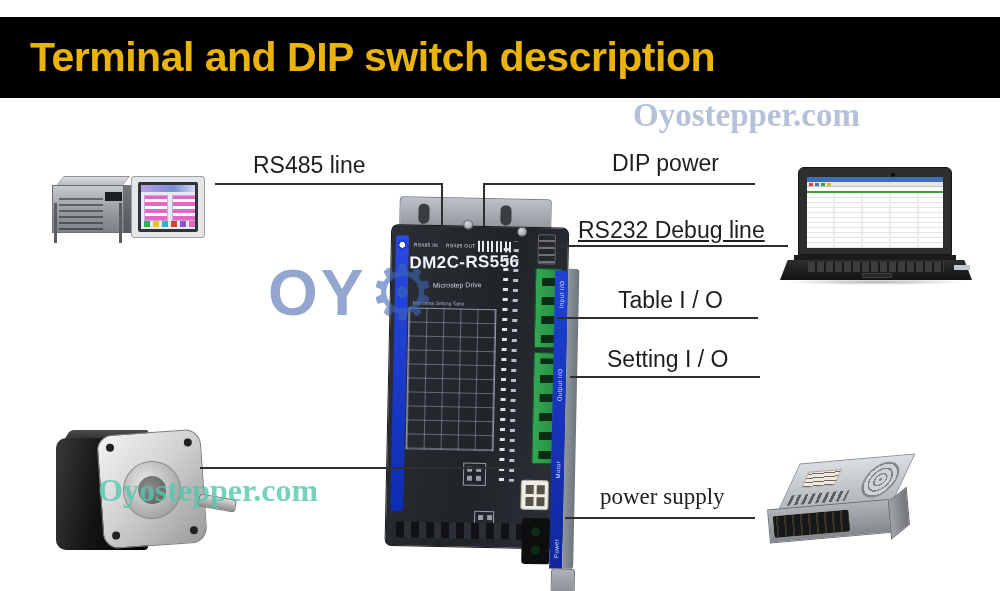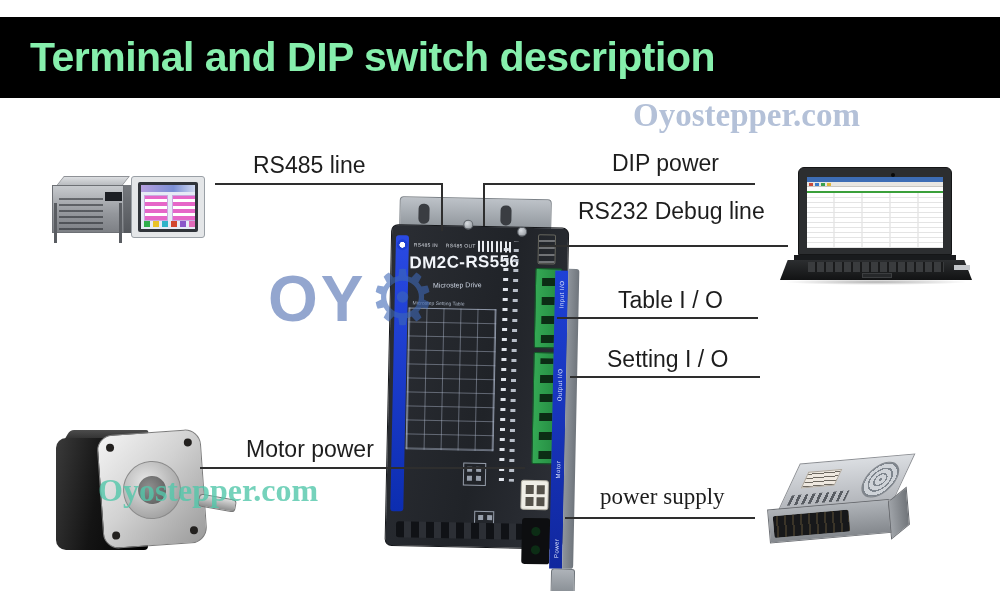--- a/index.html
+++ b/index.html
@@ -1,28 +1,28 @@
 <!DOCTYPE html>
 <html><head>
 <meta charset="utf-8">
 <style>
   * { margin:0; padding:0; box-sizing:border-box; }
   body { background:#fff; font-family:"Liberation Sans", sans-serif; }
   .stage { position:relative; width:1000px; height:591px; background:#ffffff; overflow:hidden; }
 
   
   .titlebar { position:absolute; left:0; top:17px; width:1000px; height:81px; background:#000; }
-  .titlebar span { display:block; line-height:81px; padding-left:30px; color:#86efac;
+  .titlebar span { display:block; line-height:81px; padding-left:30px; color:#eab308;
     font-size:41px; font-weight:600; letter-spacing:-0.5px; }
 
   
   .wm { font-family:"Liberation Serif", serif; font-weight:700; pointer-events:none; }
   .wm-top { position:absolute; left:633px; top:97px; font-size:33px; color:#b4c1d8; }
   .wm-bottom { position:absolute; left:98px; top:472px; font-size:32px; color:rgba(82,199,170,0.8); z-index:30; }
-  .wm-center { position:absolute; left:268px; top:250px; height:86px; display:flex; align-items:flex-end; z-index:25; }
+  .wm-center { position:absolute; left:268px; top:250px; height:86px; display:flex; align-items:center; z-index:25; }
   .wm-center .oy { font-size:64px; font-weight:700; letter-spacing:3px; color:rgba(58,92,168,0.55); }
   .wm-center .gear { font-size:76px; line-height:76px; color:rgba(62,104,182,0.6); margin:0 2px; }
   .wm-center .stp { font-size:64px; font-weight:700; letter-spacing:5px; color:rgba(86,198,172,0.55); }
 
   
   .cline { position:absolute; background:#2e2e2e; z-index:20; }
   .clabel { position:absolute; color:#1d1d1d; font-size:23px; z-index:21; white-space:nowrap; }
 
   
   .rackpc { position:absolute; left:50px; top:172px; width:84px; height:64px; }
@@ -260,19 +260,18 @@
   <div class="cline" style="left:483px; top:183px; width:272px; height:1.5px;"></div>
   <div class="cline" style="left:483px; top:183px; width:1.5px; height:43px;"></div>
   <div class="cline" style="left:540px; top:245px; width:248px; height:1.5px;"></div>
   <div class="cline" style="left:557px; top:317px; width:201px; height:1.5px;"></div>
   <div class="cline" style="left:570px; top:376px; width:190px; height:1.5px;"></div>
   <div class="cline" style="left:200px; top:467px; width:325px; height:1.5px;"></div>
   <div class="cline" style="left:565px; top:517px; width:190px; height:1.5px;"></div>
 
   <div class="clabel" style="left:253px; top:152px;">RS485 line</div>
   <div class="clabel" style="left:612px; top:150px;">DIP power</div>
-  <div class="clabel" style="left:578px; top:198px;">RS232 Debug line</div>
+  <div class="clabel" style="left:578px; top:217px;text-decoration:underline;">RS232 Debug line</div>
   <div class="clabel" style="left:618px; top:287px;">Table I / O</div>
   <div class="clabel" style="left:607px; top:346px;">Setting I / O</div>
-  <div class="clabel" style="left:246px; top:436px;">Motor power</div>
   <div class="clabel" style="left:600px; top:484px;font-family:Liberation Serif, serif;">power supply</div>
 
 </div>
 
 </body></html>

